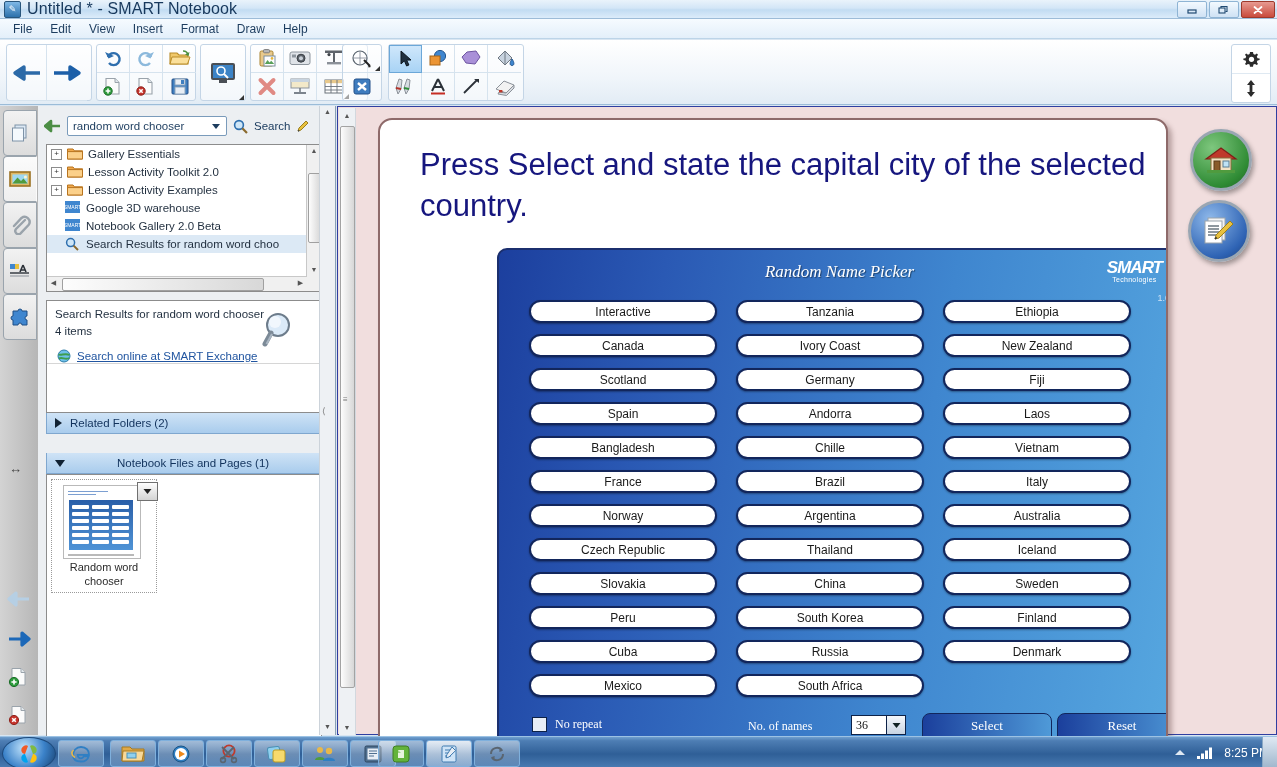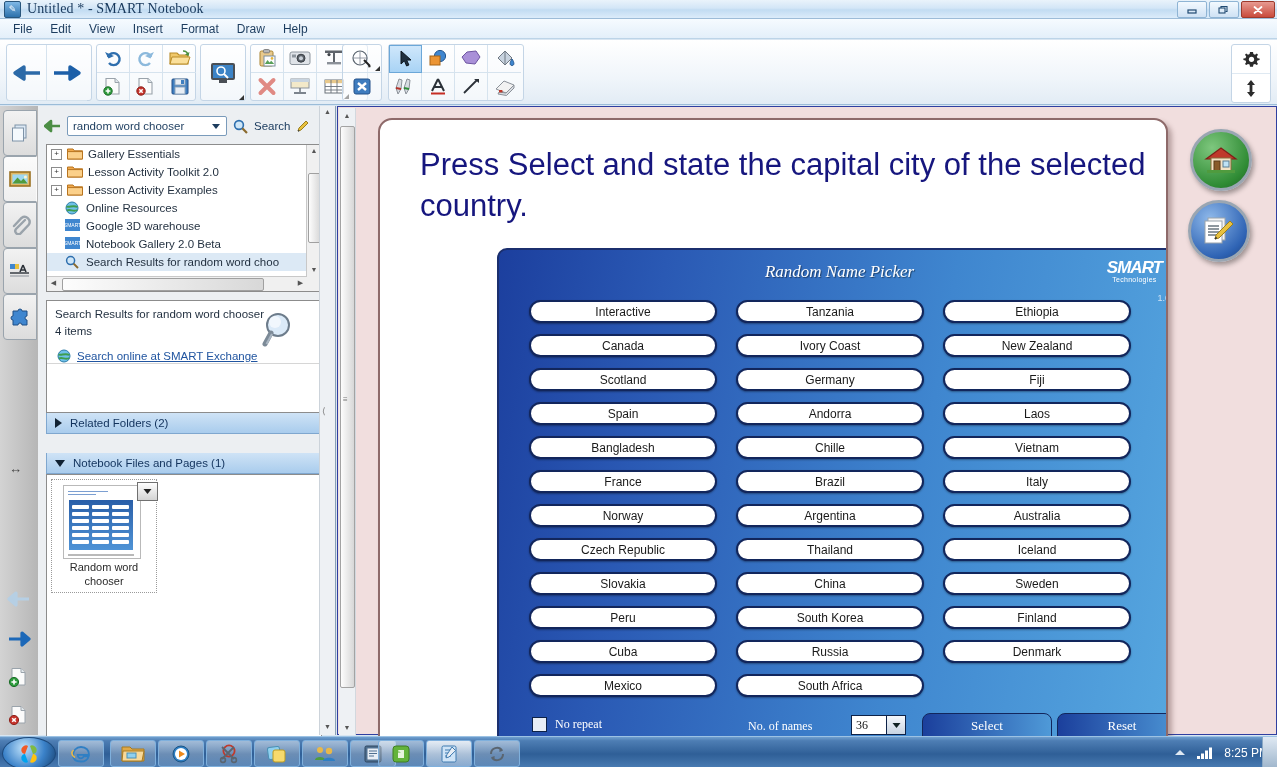--- a/index.html
+++ b/index.html
@@ -18,21 +18,21 @@
     background:linear-gradient(to bottom,#eaf3fb 0%,#d3e6f7 45%,#c2dcf2 55%,#dcecfa 100%);
     border-bottom:1px solid #9dbcd8;
     display:flex;align-items:center;
   }
   .titlebar .app-ico{
     width:15px;height:15px;margin-left:4px;margin-right:6px;
     background:linear-gradient(to bottom,#7fb8e6,#2d71ab);
     border:1px solid #29567c;border-radius:2px;
     color:#fff;font-size:9px;line-height:14px;text-align:center;
   }
-  .titlebar .title{color:#17385c;font-size:14px;letter-spacing:.1px;font-family:Liberation Serif, serif;}
+  .titlebar .title{color:#17385c;font-size:16px;letter-spacing:.1px;}
   .wincontrols{position:absolute;right:2px;top:1px;display:flex;gap:2px;}
   .wincontrols div{
     width:28px;height:15px;border:1px solid #8fb4d4;border-radius:2px;
     background:linear-gradient(to bottom,#f3f9ff,#cfe2f4);
     display:flex;align-items:center;justify-content:center;
     font-size:10px;color:#204a72;
   }
   .wincontrols .close{
     background:linear-gradient(to bottom,#e79a91,#c94b3c);
     border-color:#9d3a2c;color:#fff;font-weight:bold;width:32px;
@@ -652,31 +652,20 @@
             <svg width="16" height="13" viewBox="0 0 16 13">
               <path d="M0.5 2 H6 L7.5 3.8 H15.5 V12 H0.5 Z" fill="#f0a94c" stroke="#b8741f"></path>
               <path d="M0.5 4.6 H15.5 V12 H0.5 Z" fill="#fbd08a" stroke="#b8741f"></path>
             </svg>
           </span>
         <span>Lesson Activity Examples</span>
       </div>
       <div class="tree-row">
         <span class="noexp"></span>
         <span class="ic">
-            <svg width="14" height="14" viewBox="0 0 14 14">
-              <circle cx="7" cy="7" r="6" fill="#6fc0e8" stroke="#2c7ca8"></circle>
-              <path d="M1.5 5.5 C4 7 8 3.5 12.5 6" stroke="#3e9d4e" stroke-width="2" fill="none"></path>
-              <path d="M2 9.5 C5 8 9 11 12.2 9" stroke="#3e9d4e" stroke-width="2" fill="none"></path>
-            </svg>
-          </span>
-        <span>Online Resources</span>
-      </div>
-      <div class="tree-row">
-        <span class="noexp"></span>
-        <span class="ic">
             <svg width="15" height="12" viewBox="0 0 15 12">
               <rect x="0" y="0" width="15" height="12" fill="#3f86cf"></rect>
               <text x="7.5" y="8" font-size="5" fill="#fff" text-anchor="middle" font-family="Liberation Sans">SMART</text>
             </svg>
           </span>
         <span>Google 3D warehouse</span>
       </div>
       <div class="tree-row">
         <span class="noexp"></span>
         <span class="ic">
@@ -731,21 +720,21 @@
             </svg>
         </span>
         <a href="#">Search online at SMART Exchange</a>
       </div>
     </div>
 
     <div class="acc" style="top:307px;">
       <span class="tri right"></span>
       <span>Related Folders (2)</span>
     </div>
-    <div class="acc" style="top:347px;">
+    <div class="acc" style="top:347px;gap:44px;">
       <span class="tri down"></span>
       <span>Notebook Files and Pages (1)</span>
     </div>
 
     <div class="thumbarea" style="top:368px;height:330px;">
       <div class="thumbcell">
         <div class="thumbpic">
           <div class="tp-line" style="left:4px;top:5px;width:40px;"></div>
           <div class="tp-line" style="left:4px;top:8px;width:28px;"></div>
           <div class="tp-grid">

